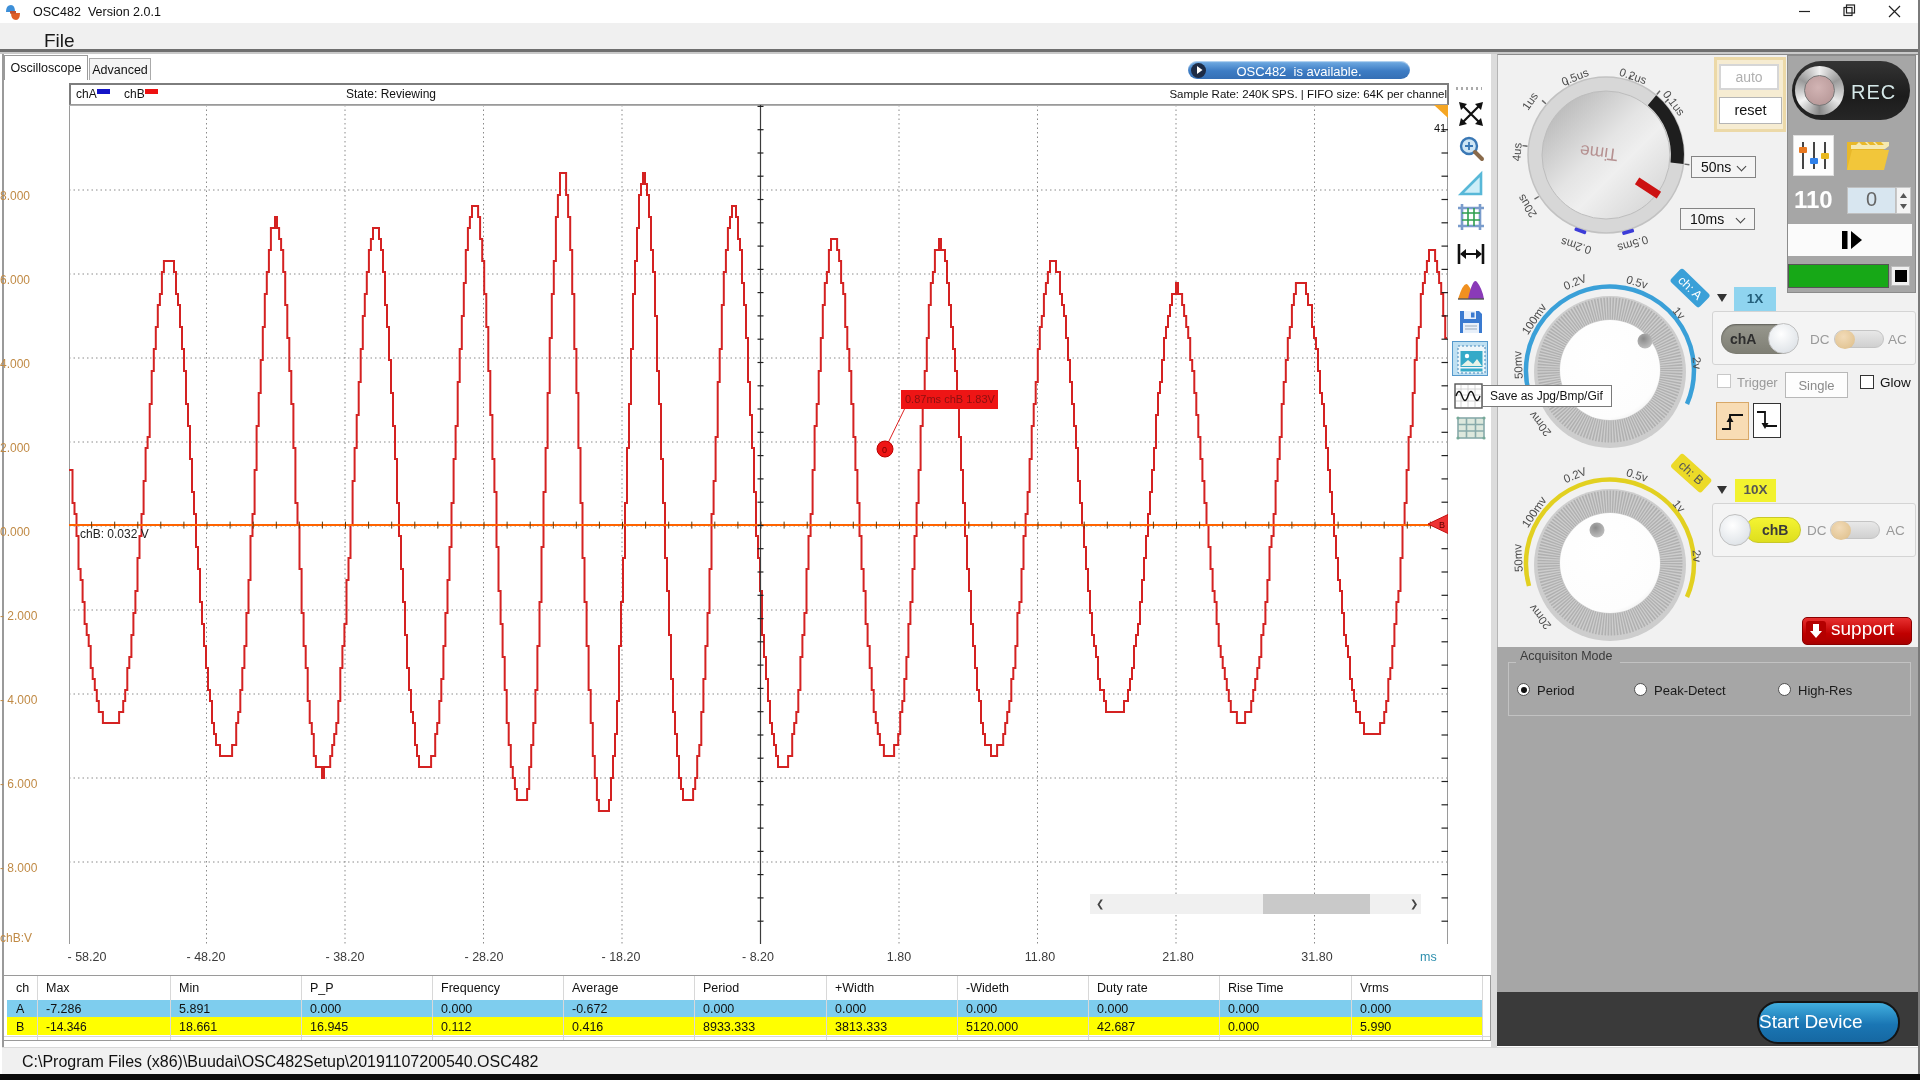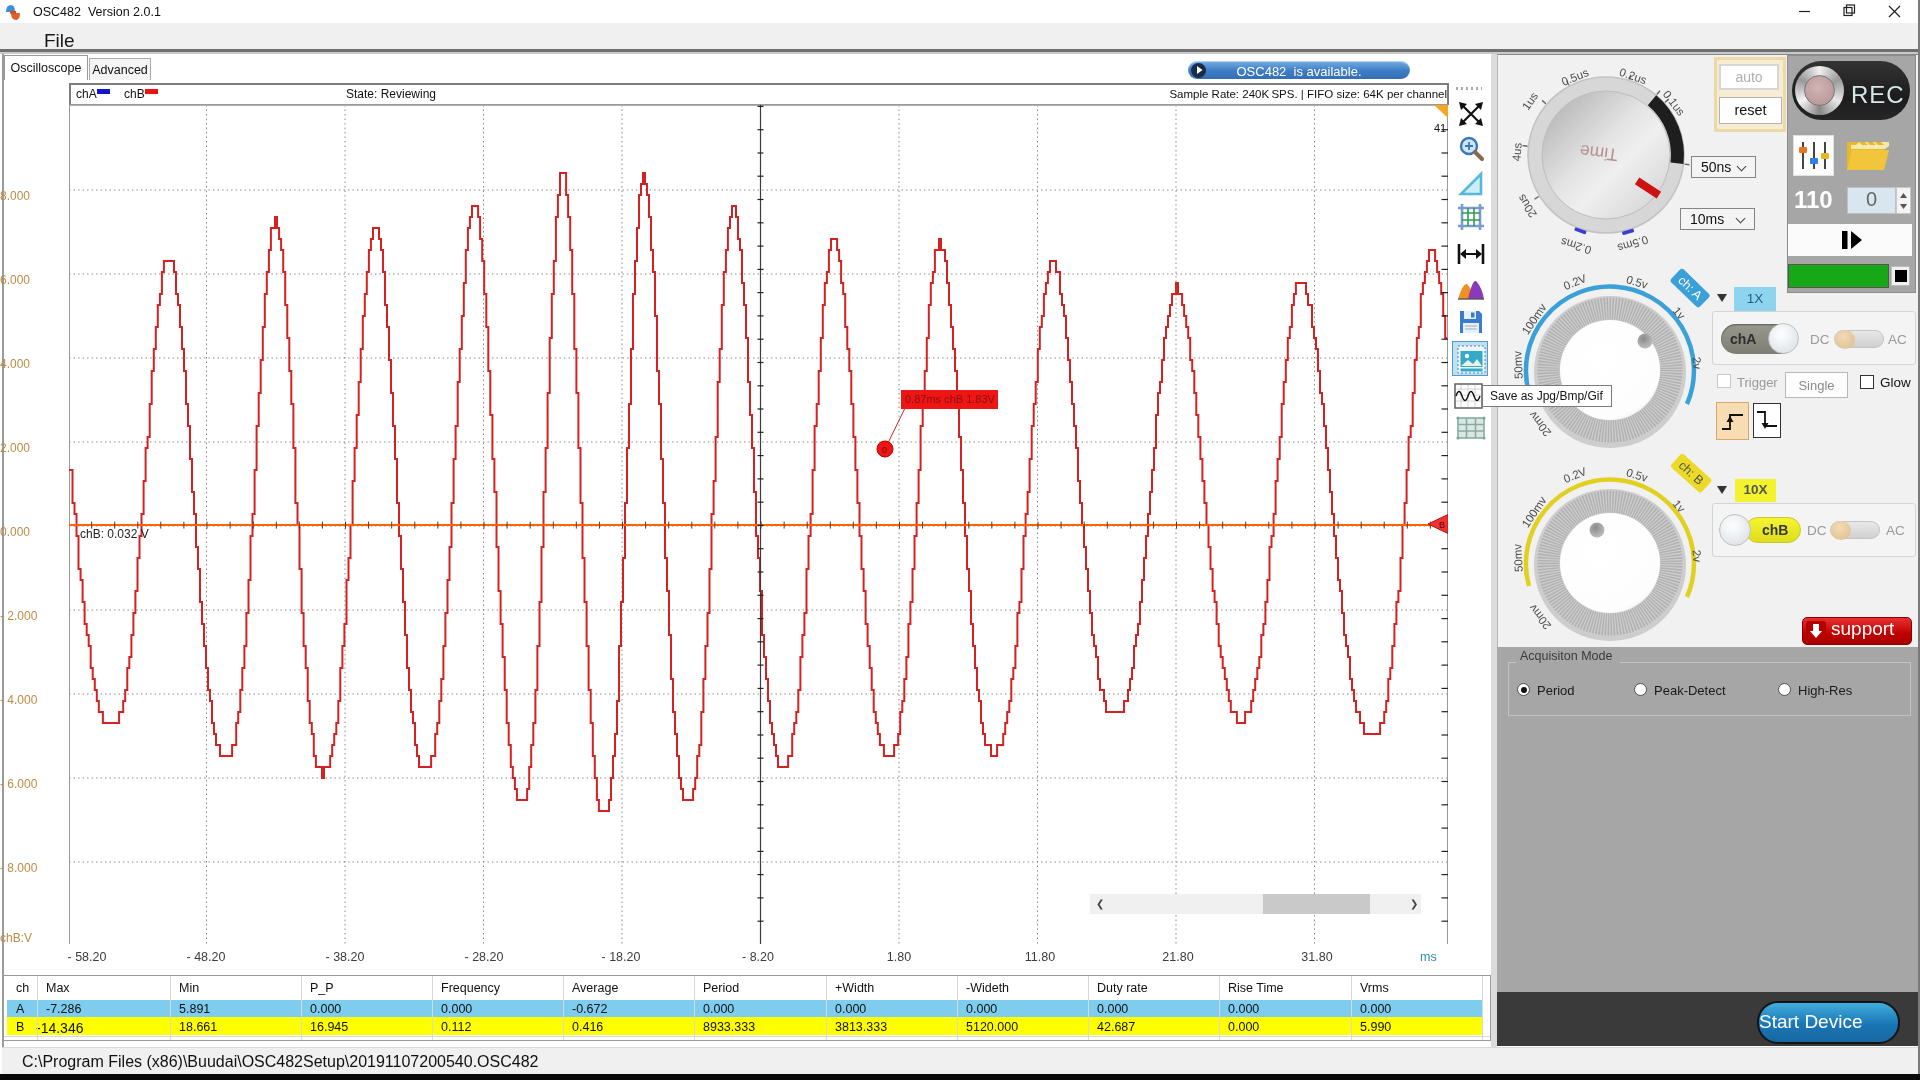--- a/index.html
+++ b/index.html
@@ -432,21 +432,21 @@
 <div class="abs" style="left:1719px;top:64px;width:60px;height:26px;background:#fff;border:2px solid #d6d6d6;font-size:14px;color:#b0b0b0;text-align:center;padding-top:3px">auto</div>
 <div class="abs" style="left:1719px;top:97px;width:63px;height:27px;background:#fff;border:1px solid #b5b5b5;font-size:14.5px;color:#111;text-align:center;padding-top:4px">reset</div>
 
 <div class="combo" style="left:1691px;top:156px;width:65px;height:22px">50ns</div>
 <div class="combo" style="left:1680px;top:208px;width:75px;height:22px">10ms</div>
 
 <div class="abs" style="left:1787px;top:55px;width:129px;height:238px;background:#a6a6a6;border:1px solid #8c8c8c"></div>
 <div class="abs" style="left:1792px;top:61px;width:118px;height:59px;border-radius:30px;background:linear-gradient(#343434,#1c1c1c 60%,#262626)"></div>
 <div class="abs" style="left:1795px;top:66px;width:49px;height:49px;border-radius:50%;background:conic-gradient(#f0f0f0,#9a9a9a,#e8e8e8,#888,#f4f4f4,#999,#f0f0f0);"></div>
 <div class="abs" style="left:1804px;top:75px;width:31px;height:31px;border-radius:50%;background:radial-gradient(circle at 45% 40%,#d2b4b4,#bb9c9c 70%,#a88888);border:1px solid #777"></div>
-<div class="abs" style="left:1851px;top:81px;font-size:24px;color:#d5e8e8;letter-spacing:1px">REC</div>
+<div class="abs" style="left:1851px;top:81px;font-size:20px;color:#d5e8e8;letter-spacing:1px">REC</div>
 <div class="abs" style="left:1793px;top:135px;width:41px;height:41px;background:#fdfdfd;border:1px solid #e0e0e0"></div>
 <svg class="abs" style="left:1798px;top:139px" width="32" height="33" viewBox="0 0 32 33">
  <g stroke="#444" stroke-width="2">
         <path d="M5 3 v27 M16 3 v27 M27 3 v27"></path>
       </g>
  <rect x="1" y="8" width="8" height="6" rx="1" fill="#e87820"></rect>
  <rect x="12" y="19" width="8" height="6" rx="1" fill="#3080e8"></rect>
  <rect x="23" y="14" width="8" height="6" rx="1" fill="#e8b820"></rect>
 </svg>
 <svg class="abs" style="left:1845px;top:136px" width="46" height="37" viewBox="0 0 46 37">
@@ -467,21 +467,21 @@
       <rect x="0" y="1" width="5.5" height="18" fill="#000"></rect>
       <path d="M9 1 L20 10 L9 19 Z" fill="#000"></path>
     </svg>
 <div class="abs" style="left:1788px;top:264px;width:101px;height:24px;background:#17a817;border:1px solid #555"></div>
 <div class="abs" style="left:1891px;top:266px;width:19px;height:20px;background:#f0f0f0;border:1px solid #bbb"></div>
 <div class="abs" style="left:1895px;top:269.5px;width:12px;height:12px;background:#000"></div>
 
 <svg class="abs" style="left:1717px;top:294px" width="10" height="8">
       <path d="M0 0 h10 L5 8 Z" fill="#333"></path>
     </svg>
-<div class="abs" style="left:1734px;top:287px;width:42px;height:24px;background:#8fd4ef;font-size:13.5px;font-weight:normal;color:#24607c;text-align:center;padding-top:4px">1X</div>
+<div class="abs" style="left:1734px;top:287px;width:42px;height:24px;background:#8fd4ef;font-size:13.5px;font-weight:bold;color:#24607c;text-align:center;padding-top:4px">1X</div>
 <div class="abs" style="left:1712px;top:311px;width:204px;height:54px;border:1px solid #d4d4d4;border-radius:3px;background:#f4f4f4"></div>
 <div class="abs" style="left:1721px;top:324px;width:76px;height:30px;border-radius:15px;background:linear-gradient(#98988e,#7e7e74);box-shadow:inset 0 1px 2px rgba(0,0,0,.4)"></div>
 <div class="abs" style="left:1730px;top:331px;font-size:14px;font-weight:bold;color:#2e2e2e">chA</div>
 <div class="abs" style="left:1768px;top:323px;width:31px;height:31px;border-radius:50%;background:radial-gradient(circle at 42% 35%,#ffffff,#e2e6ea 70%,#c8ccd2);border:1px solid #c0c0c0"></div>
 <div class="abs" style="left:1810px;top:332px;font-size:13.5px;color:#9a9a9a">DC</div>
 <div class="abs" style="left:1834px;top:330px;width:50px;height:18px;border-radius:9px;background:linear-gradient(#e8e8e8,#d0d0d0);border:1px solid #c4c4c4"></div>
 <div class="abs" style="left:1835px;top:329.5px;width:20px;height:19px;border-radius:50%;background:radial-gradient(circle at 42% 35%,#f2dbb8,#e3c696 70%,#d0b080)"></div>
 <div class="abs" style="left:1888px;top:332px;font-size:13.5px;color:#9a9a9a">AC</div>
 
 <div class="cb" style="left:1717px;top:374px;border-color:#c8c8c8"></div>
@@ -557,21 +557,21 @@
     <div class="abs" style="left:310px;top:1002px;font-size:12.5px;color:#111">0.000</div>
     <div class="abs" style="left:441px;top:1002px;font-size:12.5px;color:#111">0.000</div>
     <div class="abs" style="left:572px;top:1002px;font-size:12.5px;color:#111">-0.672</div>
     <div class="abs" style="left:703px;top:1002px;font-size:12.5px;color:#111">0.000</div>
     <div class="abs" style="left:835px;top:1002px;font-size:12.5px;color:#111">0.000</div>
     <div class="abs" style="left:966px;top:1002px;font-size:12.5px;color:#111">0.000</div>
     <div class="abs" style="left:1097px;top:1002px;font-size:12.5px;color:#111">0.000</div>
     <div class="abs" style="left:1228px;top:1002px;font-size:12.5px;color:#111">0.000</div>
     <div class="abs" style="left:1360px;top:1002px;font-size:12.5px;color:#111">0.000</div>
     <div class="abs" style="left:16px;top:1019.5px;font-size:12.5px;color:#111">B</div>
-    <div class="abs" style="left:36px;top:1019.5px;font-size:14px;color:#111">-14.346</div>
+    <div class="abs" style="left:46px;top:1019.5px;font-size:12px;color:#111">-14.346</div>
     <div class="abs" style="left:179px;top:1019.5px;font-size:12.5px;color:#111">18.661</div>
     <div class="abs" style="left:310px;top:1019.5px;font-size:12.5px;color:#111">16.945</div>
     <div class="abs" style="left:441px;top:1019.5px;font-size:12.5px;color:#111">0.112</div>
     <div class="abs" style="left:572px;top:1019.5px;font-size:12.5px;color:#111">0.416</div>
     <div class="abs" style="left:703px;top:1019.5px;font-size:12.5px;color:#111">8933.333</div>
     <div class="abs" style="left:835px;top:1019.5px;font-size:12.5px;color:#111">3813.333</div>
     <div class="abs" style="left:966px;top:1019.5px;font-size:12.5px;color:#111">5120.000</div>
     <div class="abs" style="left:1097px;top:1019.5px;font-size:12.5px;color:#111">42.687</div>
     <div class="abs" style="left:1228px;top:1019.5px;font-size:12.5px;color:#111">0.000</div>
     <div class="abs" style="left:1360px;top:1019.5px;font-size:12.5px;color:#111">5.990</div>

